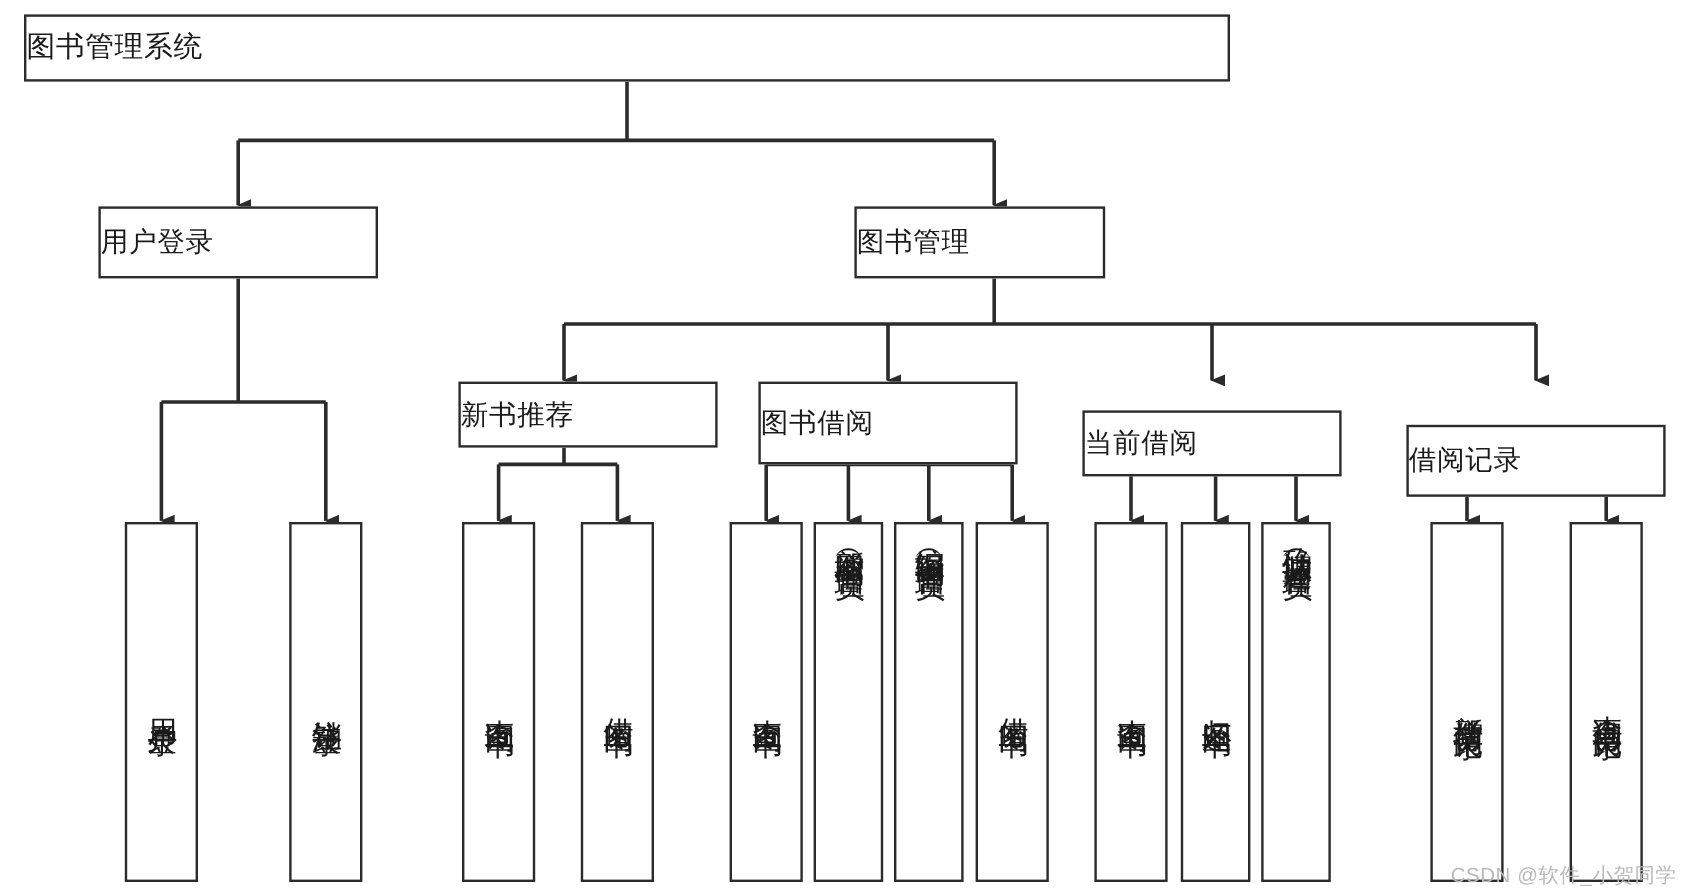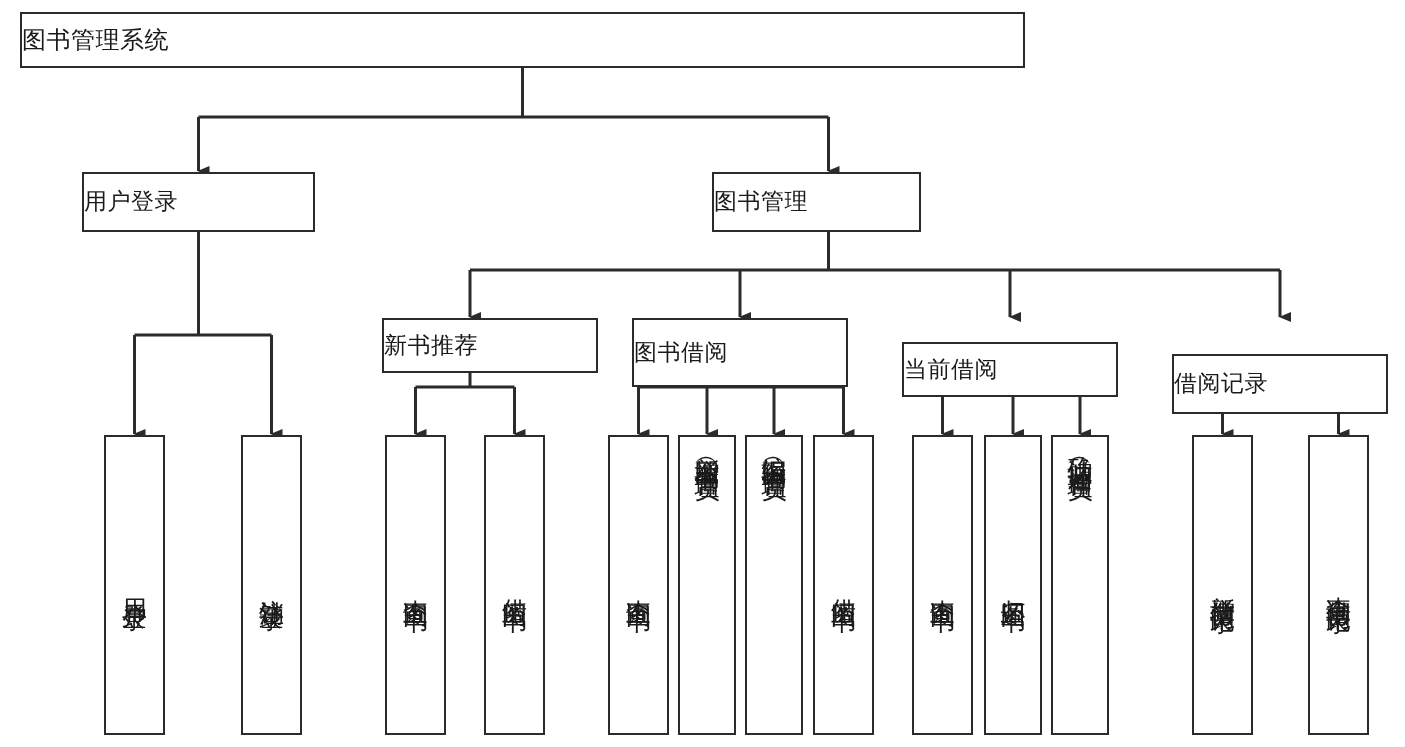--- a/index.html
+++ b/index.html
@@ -177,13 +177,14 @@
         <span class="lbl">确认归还（管理员）</span>
       </div>
       <div class="node v mid" style="left: 1192px; top: 435px; width: 61px; height: 300px;">
         <span class="lbl">新增借阅记录</span>
       </div>
       <div class="node v mid" style="left: 1308px; top: 435px; width: 61px; height: 300px;">
         <span class="lbl">查询借阅记录</span>
       </div>
     </div>
 
+  <div id="watermark">CSDN @软件_小贺同学</div>
 </div>
 
 </body></html>

